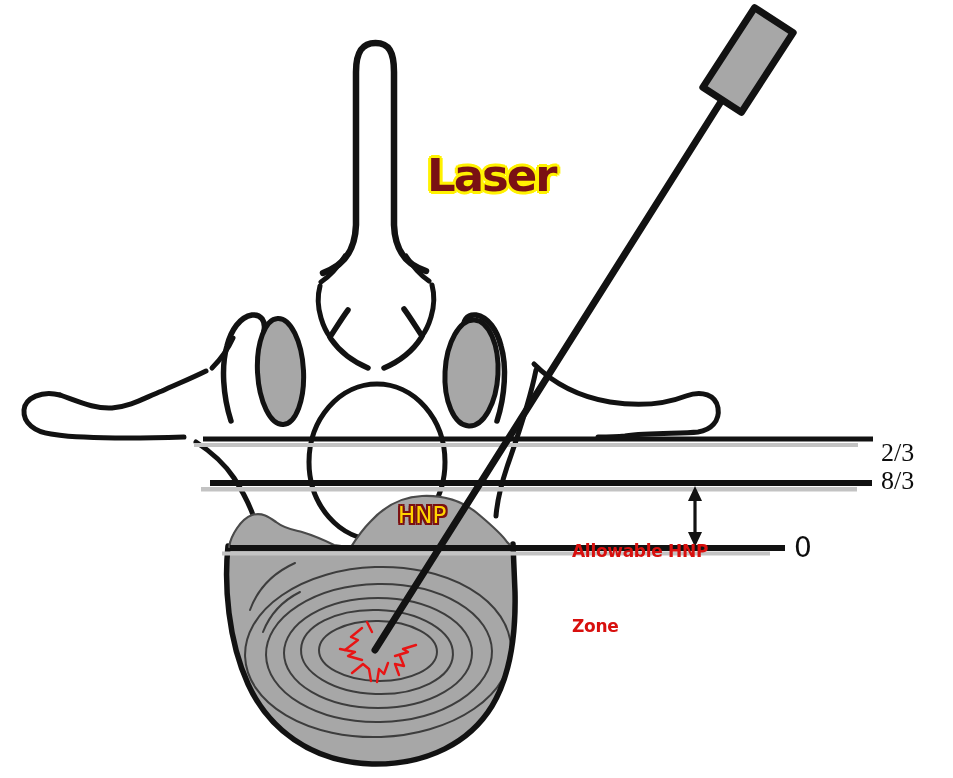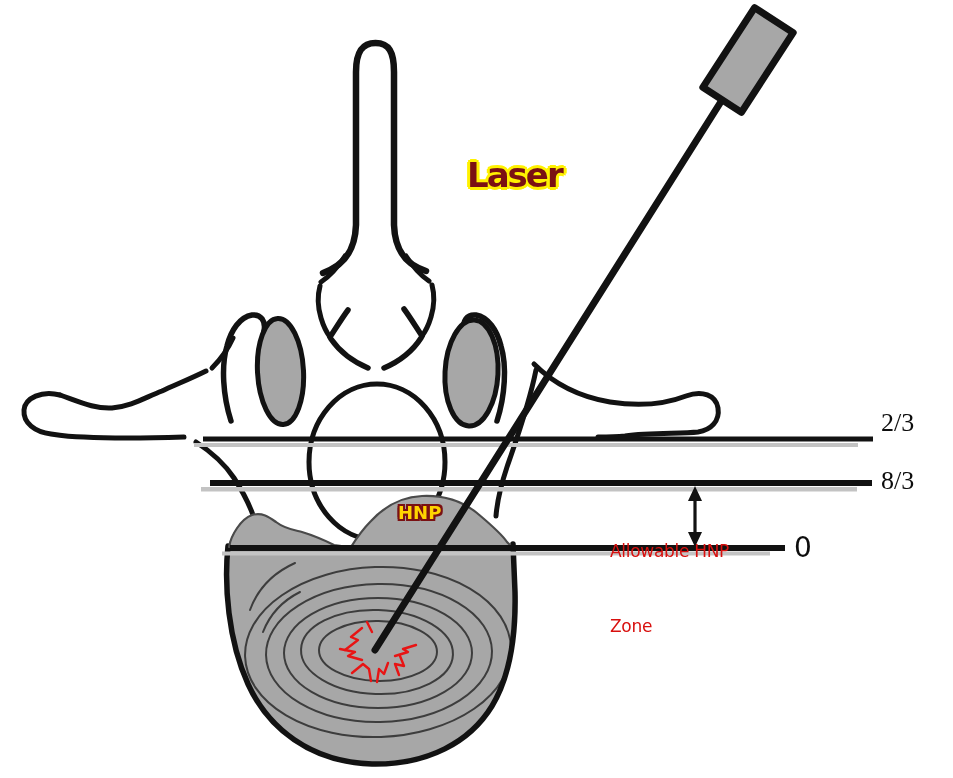--- a/index.html
+++ b/index.html
@@ -16,45 +16,44 @@
   .ring{stroke:var(--ring-gray,#3d3d3d);stroke-width:2px;fill:none;stroke-linecap:round;}
   .bump-edge{stroke:var(--bump-edge-gray,#4a4a4a);stroke-width:2.2px;fill:none;stroke-linecap:round;}
   .spark{stroke:var(--spark-red,#e81414);stroke-width:2.4px;fill:none;stroke-linecap:round;stroke-linejoin:round;}
   .shadowline{fill:var(--shadow-gray,#c3c3c3);}
   .refline{fill:var(--line-black,#121212);}
   .arrowline{stroke:var(--line-black,#121212);stroke-width:3.2px;}
   .arrowhead{fill:var(--line-black,#121212);}
   
   .lbl{position:absolute;white-space:pre;}
   .title{
-    left:427px;top:18px;font-size:34px;line-height:63px;font-weight:bold;letter-spacing:-2px;
+    left:427px;top:18px;font-size:45px;line-height:63px;font-weight:bold;letter-spacing:-2px;
     color:var(--title-fill,#7a1113);
     text-shadow:
       -2px -2px 0 var(--title-outline,#fff200), 2px -2px 0 var(--title-outline,#fff200),
       -2px  2px 0 var(--title-outline,#fff200), 2px  2px 0 var(--title-outline,#fff200),
       -3px  0   0 var(--title-outline,#fff200), 3px  0   0 var(--title-outline,#fff200),
        0   -3px 0 var(--title-outline,#fff200), 0    3px 0 var(--title-outline,#fff200);
-    margin-left: 40px;
   }
   .title .tline{display:block;}
   .hnp{
-    left:398px;top:502px;font-size:18px;font-weight:bold;letter-spacing:0px;
+    left:398px;top:502px;font-size:23px;font-weight:normal;letter-spacing:0px;
     color:var(--hnp-fill,#ffd400);
     text-shadow:
       -2px -2px 0 var(--hnp-outline,#7a1113), 2px -2px 0 var(--hnp-outline,#7a1113),
       -2px  2px 0 var(--hnp-outline,#7a1113), 2px  2px 0 var(--hnp-outline,#7a1113),
       -2px  0   0 var(--hnp-outline,#7a1113), 2px  0   0 var(--hnp-outline,#7a1113),
        0   -2px 0 var(--hnp-outline,#7a1113), 0    2px 0 var(--hnp-outline,#7a1113);
   }
   .zone{
     left:572px;top:489px;font-size:17px;line-height:25px;letter-spacing:-0.3px;
-    color:var(--zone-red,#d8100e);font-weight:normal;margin-left:38px;
+    color:var(--zone-red,#d8100e);font-weight:bold;
   }
   .frac{font-family:"Liberation Serif", serif;font-size:26px;color:#0d0d0d;}
-  .frac23{left:881px;top:408px;}
+  .frac23{left:881px;top:438px;}
   .frac13{left:881px;top:466px;}
   .zero{left:794px;top:531px;font-size:28px;color:#0d0d0d;}
 </style>
 </head>
 <body>
 
 <div class="stage">
 
   <svg width="953" height="778" viewBox="0 0 953 778">
 

